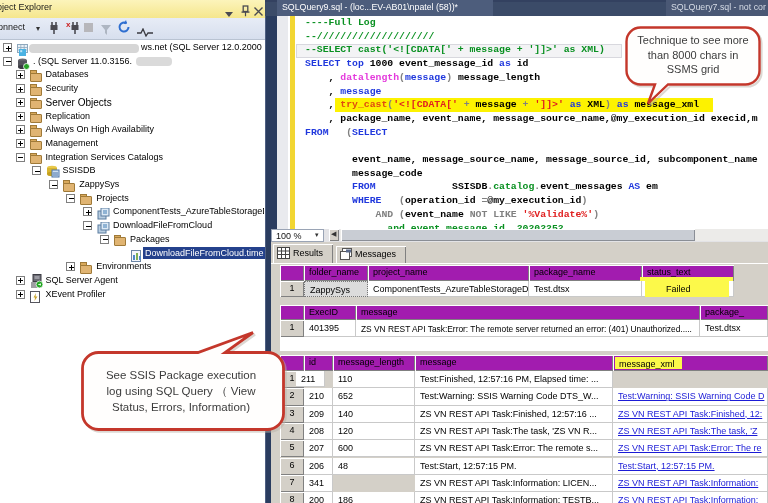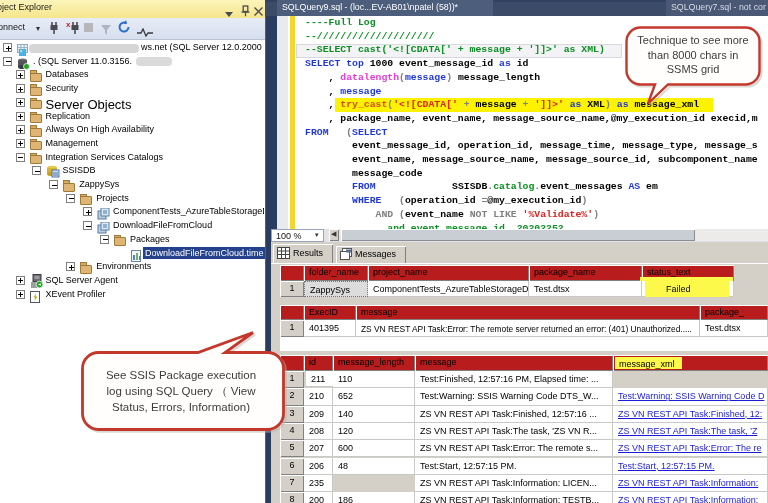--- a/index.html
+++ b/index.html
@@ -7,21 +7,21 @@
 .exp{position:absolute;width:9px;height:9px;top:2px;background:#fff;border:1px solid #7f7f7f;line-height:7px;text-align:center;color:#000;box-sizing:border-box;font-family:"Liberation Mono",monospace;font-size:9px;}
 .fb1{position:absolute;width:5px;height:3px;background:#d9a95c;border:1px solid #a07a38;}
 .fb2{position:absolute;width:10px;height:7px;background:#e0b472;border:1px solid #a07a38;border-radius:1px;}
 .cl{position:absolute;font-size:9.8px;line-height:14px;font-family:"Liberation Mono",monospace;font-weight:bold;white-space:pre;color:#000;}
 .c{color:#089020;}
 .k{color:#2038dd;}
 .m{color:#e439dc;}
 .r{color:#e02020;}
 .g{color:#808080;}
 .o{color:#e04a10;}
-.gh{position:absolute;background:#b91c1c;box-shadow:inset 1px 1px 0 #fff, inset -1px -1px 0 #808080;font-size:9px;color:#000;padding:2px 0 0 5px;box-sizing:border-box;overflow:hidden;white-space:nowrap;}
+.gh{position:absolute;background:#a21caf;box-shadow:inset 1px 1px 0 #fff, inset -1px -1px 0 #808080;font-size:9px;color:#000;padding:2px 0 0 5px;box-sizing:border-box;overflow:hidden;white-space:nowrap;}
 .gc{position:absolute;background:#fff;border-right:1px solid #c9c9c9;border-bottom:1px solid #c9c9c9;font-size:9px;color:#000;padding:3px 0 0 5px;box-sizing:border-box;overflow:hidden;white-space:nowrap;}
 .rh{position:absolute;background:#d4d0c8;box-shadow:inset 1px 1px 0 #fff, inset -1px -1px 0 #808080;font-size:9px;color:#000;text-align:center;box-sizing:border-box;padding-top:2px;}
 .lnk{color:#1b1bd6;text-decoration:underline;}
 </style></head>
 <body>
 <div id="stage">
 <div class="abs" style="left:0;top:0;width:265px;height:503px;background:#fff"></div>
 <div class="abs" style="left:0;top:0;width:265px;height:18px;background:linear-gradient(#fcf4bb,#f5e68c)"></div>
 <div class="abs" style="left:-3px;top:2px;font-size:9px;color:#1a1a1a">bject Explorer</div>
 <div class="abs" style="left:225px;top:4px;width:10px;height:10px"><svg width="9" height="8">
@@ -95,21 +95,21 @@
     </div>
     <div class="abs fb1" style="left:29.5px;top:84.1px"></div>
     <div class="abs fb2" style="left:29.5px;top:86.6px"></div>
     <div class="abs" style="left:45.5px;top:83.1px;font-size:9px;white-space:nowrap;">Security</div>
     <div class="abs exp" style="left:15.5px;top:97.8px">
       <i style="position:absolute;left:1.5px;top:3.5px;width:5px;height:1px;background:#000"></i>
       <i style="position:absolute;left:3.5px;top:1.5px;width:1px;height:5px;background:#000"></i>
     </div>
     <div class="abs fb1" style="left:29.5px;top:97.8px"></div>
     <div class="abs fb2" style="left:29.5px;top:100.3px"></div>
-    <div class="abs" style="left:45.5px;top:96.8px;font-size:13px;white-space:nowrap;">Server Objects</div>
+    <div class="abs" style="left:45.5px;top:96.8px;font-size:10px;white-space:nowrap;">Server Objects</div>
     <div class="abs exp" style="left:15.5px;top:111.5px">
       <i style="position:absolute;left:1.5px;top:3.5px;width:5px;height:1px;background:#000"></i>
       <i style="position:absolute;left:3.5px;top:1.5px;width:1px;height:5px;background:#000"></i>
     </div>
     <div class="abs fb1" style="left:29.5px;top:111.5px"></div>
     <div class="abs fb2" style="left:29.5px;top:114.0px"></div>
     <div class="abs" style="left:45.5px;top:110.5px;font-size:9px;white-space:nowrap;">Replication</div>
     <div class="abs exp" style="left:15.5px;top:125.19999999999999px">
       <i style="position:absolute;left:1.5px;top:3.5px;width:5px;height:1px;background:#000"></i>
       <i style="position:absolute;left:3.5px;top:1.5px;width:1px;height:5px;background:#000"></i>
@@ -229,21 +229,20 @@
 <div class="abs" style="left:335px;top:97.5px;width:378px;height:14px;background:#fdf200"></div>
 <div class="cl" style="left:305px;top:16.0px"><span class="c">----Full Log</span></div>
 <div class="cl" style="left:305px;top:29.7px"><span class="c">--////////////////////</span></div>
 <div class="cl" style="left:305px;top:43.4px"><span class="c">--SELECT cast('&lt;![CDATA[' + message + ']]&gt;' as XML)</span></div>
 <div class="cl" style="left:305px;top:57.099999999999994px"><span class="k">SELECT</span> <span class="k">top</span> 1000 event_message_id <span class="k">as</span> id</div>
 <div class="cl" style="left:305px;top:70.8px">    , <span class="m">datalength</span><span class="g">(</span><span class="k">message</span><span class="g">)</span> message_length</div>
 <div class="cl" style="left:305px;top:84.5px">    , <span class="k">message</span></div>
 <div class="cl" style="left:305px;top:98.19999999999999px">    , <span class="o">try_cast</span><span class="g">(</span><span class="r">'&lt;![CDATA['</span> <span class="g">+</span> message <span class="g">+</span> <span class="r">']]&gt;'</span> <span class="k">as</span> XML<span class="g">)</span> <span class="k">as</span> message_xml</div>
 <div class="cl" style="left:305px;top:111.89999999999999px">    , package_name, event_name, message_source_name,@my_execution_id execid,m</div>
 <div class="cl" style="left:305px;top:125.6px"><span class="k">FROM</span>   <span class="g">(</span><span class="k">SELECT</span></div>
-<div class="cl" style="left:305px;top:139.3px">        event_message_id, operation_id, message_time, message_type, message_s</div>
 <div class="cl" style="left:305px;top:153.0px">        event_name, message_source_name, message_source_id, subcomponent_name</div>
 <div class="cl" style="left:305px;top:166.7px">        message_code</div>
 <div class="cl" style="left:305px;top:180.39999999999998px">        <span class="k">FROM</span>             SSISDB<span class="g">.</span><span class="c">catalog</span><span class="g">.</span>event_messages <span class="k">AS</span> em</div>
 <div class="cl" style="left:305px;top:194.1px">        <span class="k">WHERE</span>   <span class="g">(</span>operation_id <span class="g">=</span>@my_execution_id<span class="g">)</span></div>
 <div class="cl" style="left:305px;top:207.79999999999998px">            <span class="g">AND (</span>event_name <span class="g">NOT LIKE</span> <span class="r">'%Validate%'</span><span class="g">)</span></div>
 <div class="cl" style="left:305px;top:221.5px">              <span class="c">and event_message_id  20202252</span></div>
 <div class="abs" style="left:271px;top:228.5px;width:497px;height:13px;background:#e3e3e6"></div>
 <div class="abs" style="left:271px;top:228.5px;width:53px;height:13px;background:#fff;border:1px solid #9aa4b5;box-sizing:border-box">
       <span style="position:absolute;left:4px;top:1px;font-size:9px;color:#111">100 %</span>
       <span style="position:absolute;left:43px;top:1px;font-size:7px;color:#333">▾</span>
@@ -291,21 +290,21 @@
     <div class="gc" style="left:304px;top:320.0px;width:52px;height:17px">401395</div>
     <div class="gc" style="left:356px;top:320.0px;width:344px;height:17px;font-size:8.4px;padding-top:4px">ZS VN REST API Task:Error: The remote server returned an error: (401) Unauthorized.....</div>
     <div class="gc" style="left:700px;top:320.0px;width:68px;height:17px">Test.dtsx</div>
 <div class="abs" style="left:280px;top:337px;width:488px;height:14px;background:#fff"></div>
 <div class="gh" style="left:280px;top:355px;width:24px;height:16px"></div>
     <div class="gh" style="left:304px;top:355px;width:29px;height:16px">id</div>
     <div class="gh" style="left:333px;top:355px;width:82px;height:16px">message_length</div>
     <div class="gh" style="left:415px;top:355px;width:198px;height:16px">message</div>
     <div class="gh" style="left:613px;top:355px;width:155px;height:16px"></div>
     <div class="rh" style="left:280px;top:371.0px;width:24px;height:17.3px">1</div>
-    <div class="gc" style="left:306px;top:371.0px;width:29px;height:16px">211</div>
+    <div class="gc" style="left:296px;top:371.0px;width:29px;height:16px">211</div>
     <div class="gc" style="left:333px;top:371.0px;width:82px;height:17.3px">110</div>
     <div class="gc" style="left:415px;top:371.0px;width:198px;height:17.3px">Test:Finished, 12:57:16 PM, Elapsed time: ...</div>
     <div class="rh" style="left:280px;top:388.3px;width:24px;height:17.3px">2</div>
     <div class="gc" style="left:304px;top:388.3px;width:29px;height:17.3px">210</div>
     <div class="gc" style="left:333px;top:388.3px;width:82px;height:17.3px">652</div>
     <div class="gc" style="left:415px;top:388.3px;width:198px;height:17.3px">Test:Warning: SSIS Warning Code DTS_W...</div>
     <div class="gc" style="left:613px;top:388.3px;width:155px;height:17.3px"><span class="lnk">Test:Warning: SSIS Warning Code D</span></div>
     <div class="rh" style="left:280px;top:405.6px;width:24px;height:17.3px">3</div>
     <div class="gc" style="left:304px;top:405.6px;width:29px;height:17.3px">209</div>
     <div class="gc" style="left:333px;top:405.6px;width:82px;height:17.3px">140</div>
@@ -320,21 +319,21 @@
     <div class="gc" style="left:304px;top:440.2px;width:29px;height:17.3px">207</div>
     <div class="gc" style="left:333px;top:440.2px;width:82px;height:17.3px">600</div>
     <div class="gc" style="left:415px;top:440.2px;width:198px;height:17.3px">ZS VN REST API Task:Error: The remote s...</div>
     <div class="gc" style="left:613px;top:440.2px;width:155px;height:17.3px"><span class="lnk">ZS VN REST API Task:Error: The re</span></div>
     <div class="rh" style="left:280px;top:457.5px;width:24px;height:17.3px">6</div>
     <div class="gc" style="left:304px;top:457.5px;width:29px;height:17.3px">206</div>
     <div class="gc" style="left:333px;top:457.5px;width:82px;height:17.3px">48</div>
     <div class="gc" style="left:415px;top:457.5px;width:198px;height:17.3px">Test:Start, 12:57:15 PM.</div>
     <div class="gc" style="left:613px;top:457.5px;width:155px;height:17.3px"><span class="lnk">Test:Start, 12:57:15 PM.</span></div>
     <div class="rh" style="left:280px;top:474.8px;width:24px;height:17.3px">7</div>
-    <div class="gc" style="left:304px;top:474.8px;width:29px;height:17.3px">235</div>
+    <div class="gc" style="left:304px;top:474.8px;width:29px;height:17.3px">341</div>
     <div class="gc" style="left:333px;top:495px;width:82px;height:17.3px">286</div>
     <div class="gc" style="left:415px;top:474.8px;width:198px;height:17.3px">ZS VN REST API Task:Information: LICEN...</div>
     <div class="gc" style="left:613px;top:474.8px;width:155px;height:17.3px"><span class="lnk">ZS VN REST API Task:Information:</span></div>
     <div class="rh" style="left:280px;top:492.1px;width:24px;height:17.3px">8</div>
     <div class="gc" style="left:304px;top:492.1px;width:29px;height:17.3px">200</div>
     <div class="gc" style="left:333px;top:492.1px;width:82px;height:17.3px">186</div>
     <div class="gc" style="left:415px;top:492.1px;width:198px;height:17.3px">ZS VN REST API Task:Information: TESTB...</div>
     <div class="gc" style="left:613px;top:492.1px;width:155px;height:17.3px"><span class="lnk">ZS VN REST API Task:Information:</span></div>
 <div class="abs" style="left:615px;top:357px;width:67px;height:12px;background:#fcf94a"></div>
 <div class="abs" style="left:619px;top:359px;font-size:9px;color:#000">message_xml</div>

